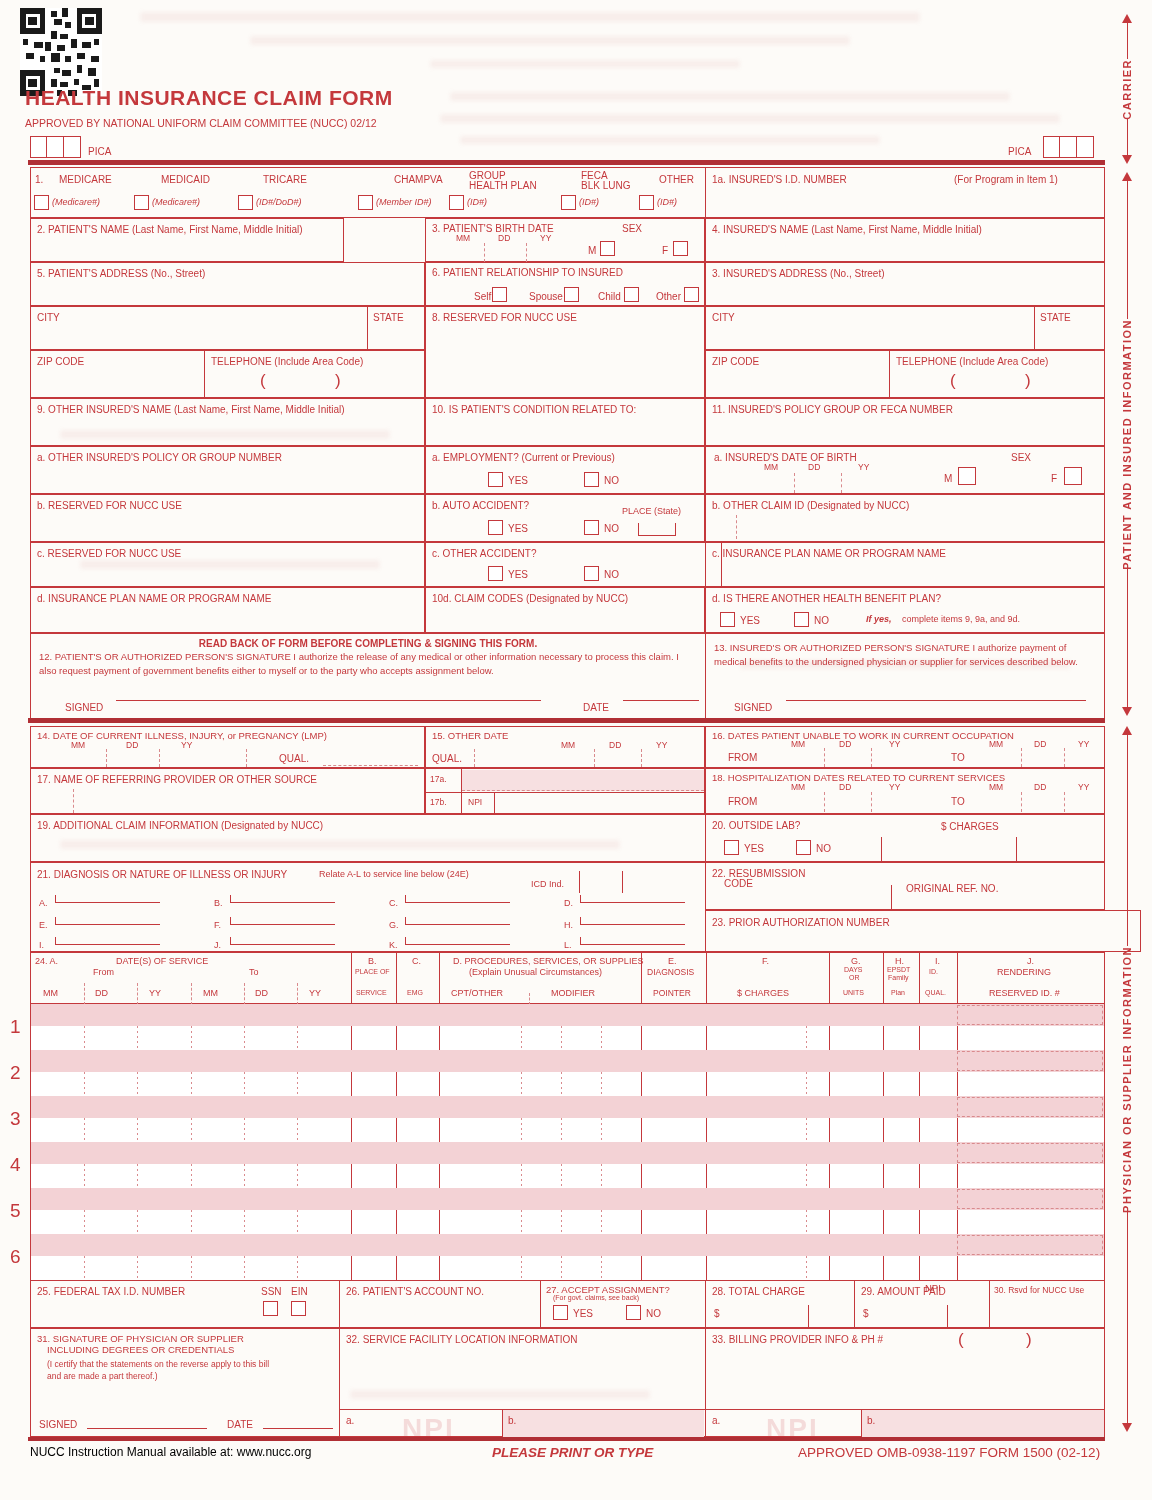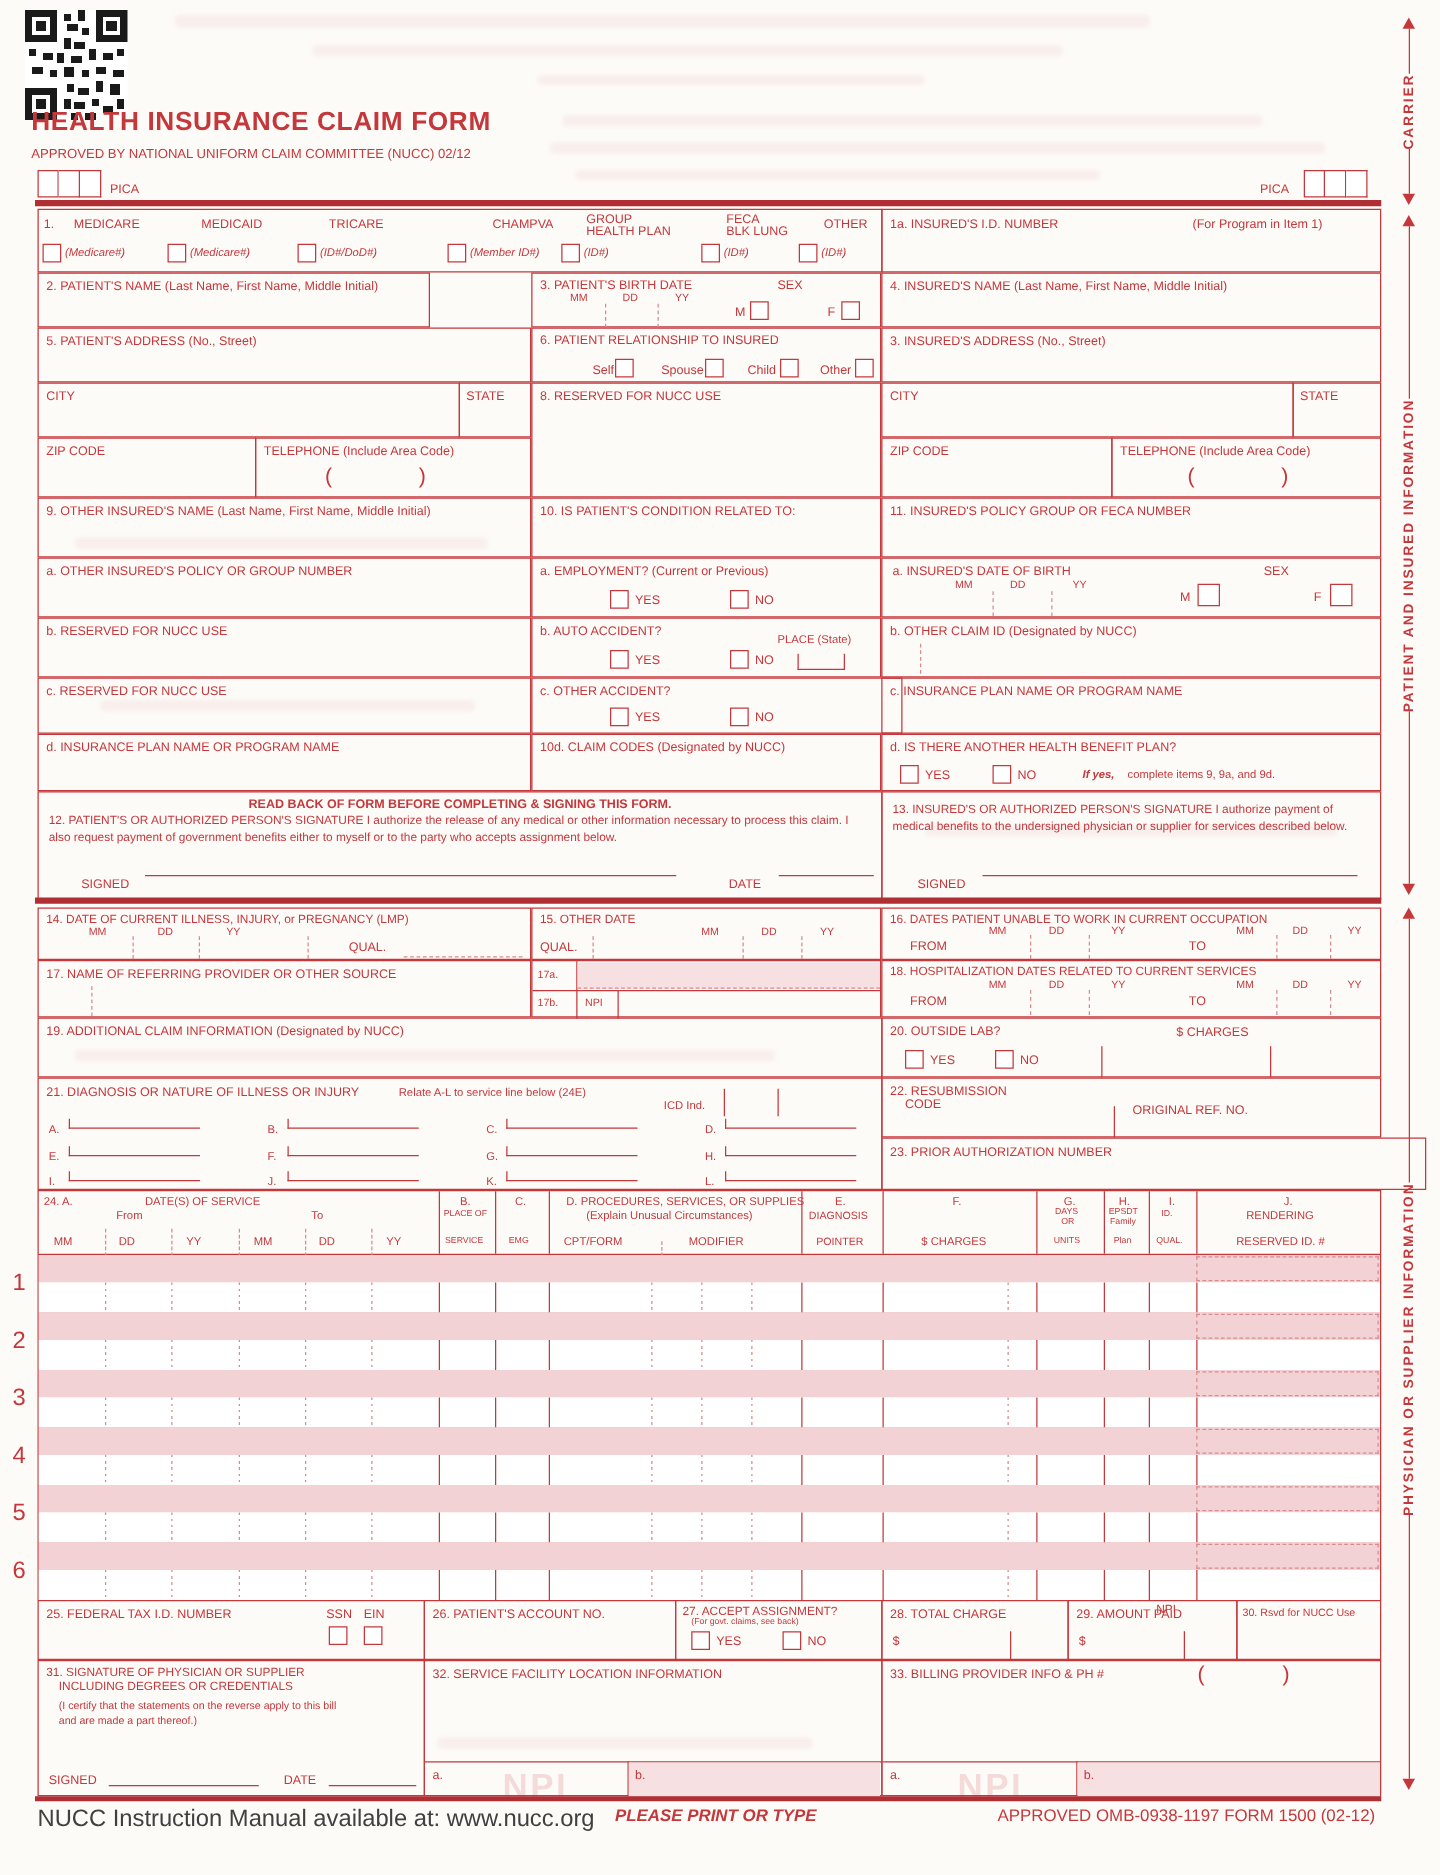--- a/index.html
+++ b/index.html
@@ -493,21 +493,21 @@
     <span class="vdot" style="left:160px;top:30px;height:22px"></span>
     <span class="vdot" style="left:213px;top:30px;height:22px"></span>
     <span class="vdot" style="left:266px;top:30px;height:22px"></span>
     <span class="lbl s9" style="left:337px;top:4px">B.</span>
     <span class="lbl xs" style="left:324px;top:15px">PLACE OF</span>
     <span class="lbl xs" style="left:325px;top:36px">SERVICE</span>
     <span class="lbl s9" style="left:381px;top:4px">C.</span>
     <span class="lbl xs" style="left:376px;top:36px">EMG</span>
     <span class="lbl s9" style="left:422px;top:4px">D. PROCEDURES, SERVICES, OR SUPPLIES</span>
     <span class="lbl s9" style="left:438px;top:15px">(Explain Unusual Circumstances)</span>
-    <span class="lbl s9" style="left:420px;top:36px">CPT/FORM</span>
+    <span class="lbl s9" style="left:420px;top:36px">CPT/OTHER</span>
     <span class="vdot" style="left:498px;top:40px;height:12px"></span>
     <span class="lbl s9" style="left:520px;top:36px">MODIFIER</span>
     <span class="lbl s9" style="left:637px;top:4px">E.</span>
     <span class="lbl sm" style="left:616px;top:15px">DIAGNOSIS</span>
     <span class="lbl sm" style="left:622px;top:36px">POINTER</span>
     <span class="lbl s9" style="left:731px;top:4px">F.</span>
     <span class="lbl s9" style="left:706px;top:36px">$ CHARGES</span>
     <span class="lbl s9" style="left:820px;top:4px">G.</span>
     <span class="lbl xs" style="left:813px;top:13px">DAYS</span>
     <span class="lbl xs" style="left:818px;top:21px">OR</span>
@@ -638,21 +638,21 @@
     <span class="hline" style="left:0;top:80px;width:398px"></span>
     <span class="lbl" style="left:6px;top:86px">a.</span>
     <span class="npi-mark" style="left:60px;top:84px">NPI</span>
     <span class="vline" style="left:155px;top:80px;height:28px"></span>
     <span class="shade" style="position:absolute;left:156px;top:81px;width:242px;height:27px"></span>
     <span class="lbl" style="left:161px;top:86px">b.</span>
   </div>
 
   <div class="thick" style="top:1437px;height:4px"></div>
 
-  <div class="lbl" style="left:30px;top:1446px;font-size:19px;color:#404040">NUCC Instruction Manual available at: www.nucc.org</div>
+  <div class="lbl" style="left:30px;top:1446px;font-size:12px;color:#000000">NUCC Instruction Manual available at: www.nucc.org</div>
   <div class="lbl b it" style="left:492px;top:1446px;font-size:13.5px">PLEASE PRINT OR TYPE</div>
   <div class="lbl" style="left:798px;top:1446px;font-size:13.5px">APPROVED OMB-0938-1197 FORM 1500 (02-12)</div>
 
   <div class="side-seg" style="top:14px;height:150px">
     <div class="arr-up"></div>
     <div class="stem"></div>
     <div class="side-lbl">CARRIER</div>
     <div class="stem"></div>
     <div class="arr-dn"></div>
   </div>

